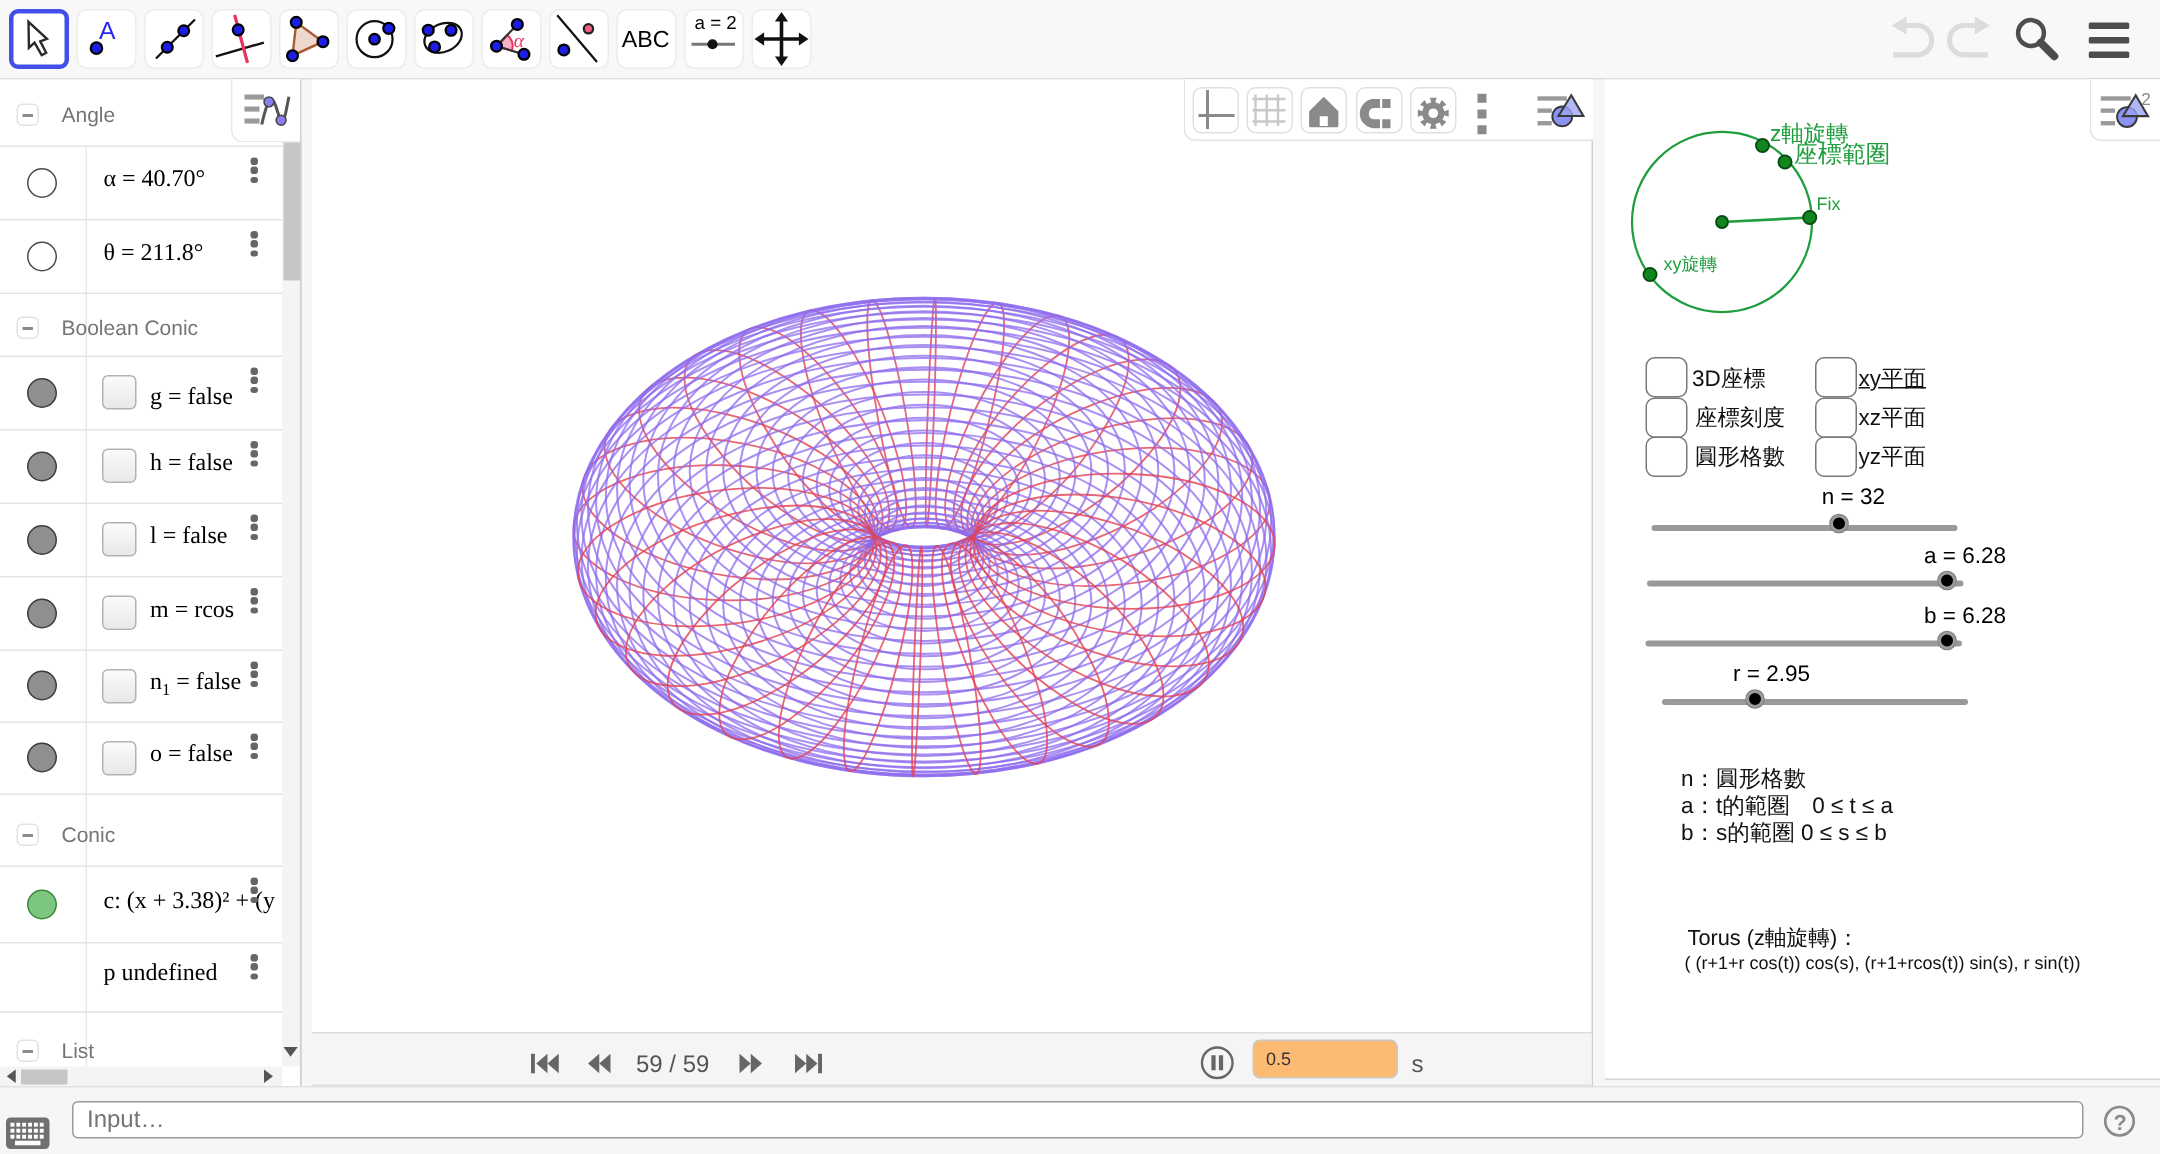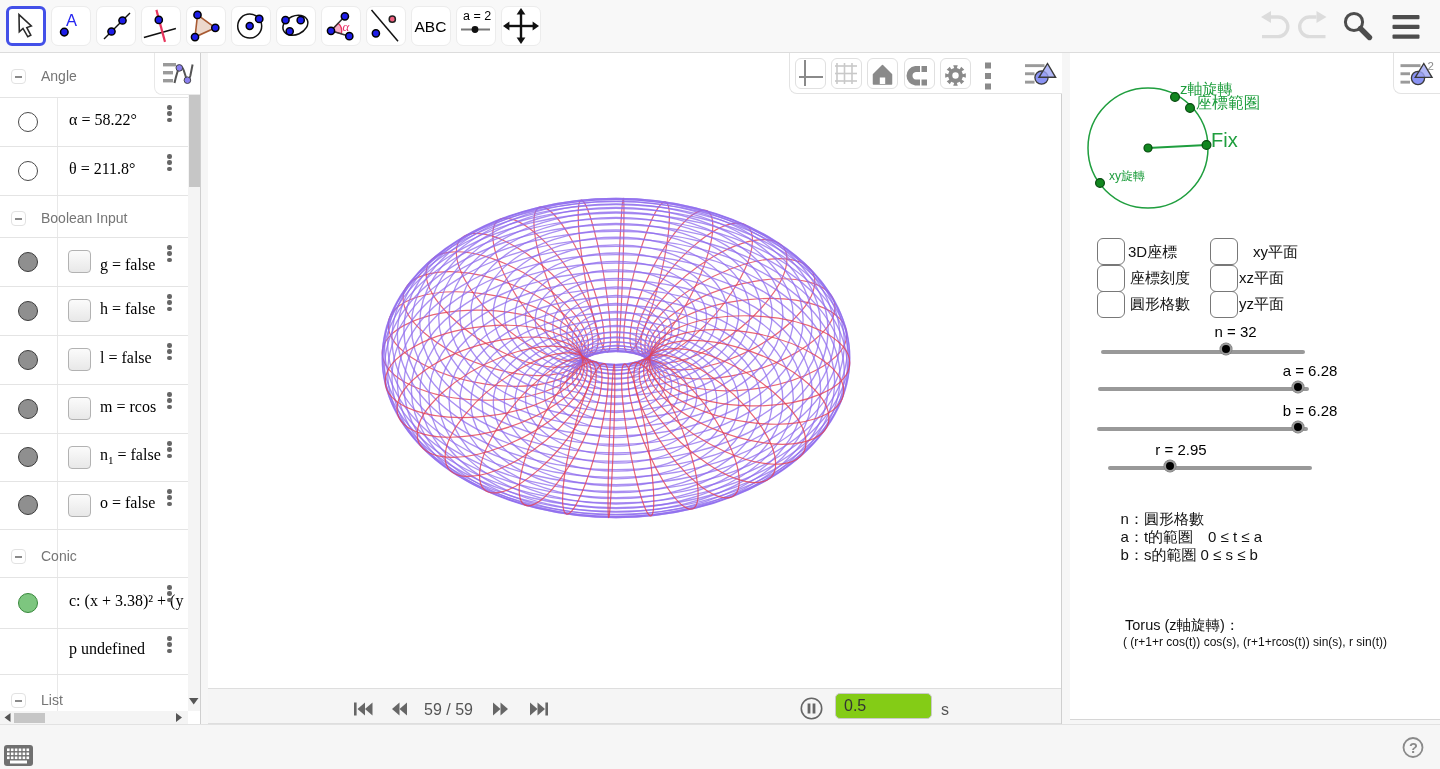--- a/index.html
+++ b/index.html
@@ -109,36 +109,36 @@
       </g>
     </svg>
   </div>
 <div id="algpanel">
     <div style="position:absolute;left:57px;top:44px;width:1px;height:614px;background:#e8e8e8"></div>
     <div class="minus" style="top:16px"></div>
     <div class="hdr" style="left:41px;top:15px">Angle</div>
     <div class="rowdiv" style="top:44px"></div>
     <div class="rowdiv" style="top:93px"></div>
     <div class="marble w" style="top:58.5px"></div>
-    <div class="mathtx" style="left:69px;top:57.5px">α = 58.22°</div>
+    <div class="mathtx" style="left:69px;top:57.5px">α = 40.70°</div>
     <div class="dots3" style="top:52px">
       <i></i>
       <i></i>
       <i></i>
     </div>
     <div class="rowdiv" style="top:142px"></div>
     <div class="marble w" style="top:107.5px"></div>
     <div class="mathtx" style="left:69px;top:106.5px">θ = 211.8°</div>
     <div class="dots3" style="top:101px">
       <i></i>
       <i></i>
       <i></i>
     </div>
     <div class="minus" style="top:158px"></div>
-    <div class="hdr" style="left:41px;top:157px">Boolean Input</div>
+    <div class="hdr" style="left:41px;top:157px">Boolean Conic</div>
     <div class="rowdiv" style="top:184px"></div>
     <div class="rowdiv" style="top:233px"></div>
     <div class="marble g" style="top:198.5px"></div>
     <div class="chk" style="top:197.0px"></div>
     <div class="mathtx" style="left:100px;top:203px">g = false</div>
     <div class="dots3" style="top:192px">
       <i></i>
       <i></i>
       <i></i>
     </div>
@@ -372,21 +372,21 @@
       <path d="M292.5 649.5 L292.5 662.5 L300.0 656 Z" fill="#666"></path>
       <path d="M322 649.5 L322 662.5 L329.5 656 Z" fill="#666"></path>
       <path d="M329.5 649.5 L329.5 662.5 L337.0 656 Z" fill="#666"></path>
       <rect x="337.4" y="649.5" width="2.6" height="13" fill="#666"></rect>
       <text x="216" y="661.5" font-size="16" fill="#555" font-family="Liberation Sans">59 / 59</text>
       <circle cx="603.5" cy="655.5" r="10.2" fill="none" stroke="#666" stroke-width="1.6"></circle>
       <rect x="599.6" y="650.5" width="2.8" height="10" fill="#666"></rect>
       <rect x="604.6" y="650.5" width="2.8" height="10" fill="#666"></rect>
       <text x="733" y="661.5" font-size="16" fill="#555" font-family="Liberation Sans">s</text>
     </svg>
-    <div style="position:absolute;left:627px;top:640px;width:97px;height:26px;background:#84cc16;border:1px solid #c9c9c9;border-radius:5px;font-size:16px;color:#333;line-height:24px;padding-left:8px;z-index:4">0.5</div>
+    <div style="position:absolute;left:627px;top:640px;width:97px;height:26px;background:#fdba74;border:1px solid #c9c9c9;border-radius:5px;font-size:12px;color:#333;line-height:24px;padding-left:8px;z-index:4">0.5</div>
   </div>
 <div id="gfx2">
     <div id="g2tools"></div>
     <svg width="370" height="60" viewBox="0 0 370 60" style="z-index:5">
 <g fill="#9a9a9a">
         <rect x="330.5" y="11.2" width="20" height="2.9"></rect>
         <rect x="330.5" y="19.3" width="9.5" height="2.9"></rect>
         <rect x="330.5" y="27.7" width="9.5" height="2.9"></rect>
       </g>
 <circle cx="348" cy="25" r="6.6" fill="#8a93f3" stroke="#3a3a3a" stroke-width="1.3"></circle>
@@ -397,32 +397,32 @@
 <circle cx="78" cy="95" r="60" fill="none" stroke="#1f9e3e" stroke-width="1.5"></circle>
 <line x1="78" y1="95" x2="136.5" y2="92" stroke="#1f9e3e" stroke-width="1.8"></line>
 <circle cx="78" cy="95" r="4" fill="#11861f" stroke="#064a0e" stroke-width="1.2"></circle>
 <circle cx="136.5" cy="92" r="4.4" fill="#11861f" stroke="#064a0e" stroke-width="1.2"></circle>
 <circle cx="105" cy="44" r="4.4" fill="#11861f" stroke="#064a0e" stroke-width="1.2"></circle>
 <circle cx="120" cy="55" r="4.4" fill="#11861f" stroke="#064a0e" stroke-width="1.2"></circle>
 <circle cx="30" cy="130" r="4.4" fill="#11861f" stroke="#064a0e" stroke-width="1.2"></circle>
 </svg>
     <div class="g2t" style="left:110px;top:27px;color:#1f9e3e;font-size:15px">z軸旋轉</div>
     <div class="g2t" style="left:126px;top:40px;color:#1f9e3e;font-size:16px">座標範圏</div>
-    <div class="g2t" style="left:141px;top:76px;color:#1f9e3e;font-size:20px">Fix</div>
+    <div class="g2t" style="left:141px;top:76px;color:#1f9e3e;font-size:12px">Fix</div>
     <div class="g2t" style="left:39px;top:115px;color:#1f9e3e;font-size:12px">xy旋轉</div>
     <div class="cbx" style="left:27px;top:185px"></div>
     <div class="cbx" style="left:27px;top:211.5px"></div>
     <div class="cbx" style="left:27px;top:237.5px"></div>
     <div class="cbx" style="left:140px;top:185px"></div>
     <div class="cbx" style="left:140px;top:211.5px"></div>
     <div class="cbx" style="left:140px;top:237.5px"></div>
     <div class="g2t" style="left:58px;top:190px;">3D座標</div>
     <div class="g2t" style="left:60px;top:216px;">座標刻度</div>
     <div class="g2t" style="left:60px;top:242px;">圓形格數</div>
-    <div class="g2t" style="left:183px;top:190px;">xy平面</div>
+    <div class="g2t" style="left:169px;top:190px;text-decoration:underline;">xy平面</div>
     <div class="g2t" style="left:169px;top:216px;">xz平面</div>
     <div class="g2t" style="left:169px;top:242px;">yz平面</div>
     <div class="track" style="left:30.5px;top:296.8px;width:204.0px"></div>
     <div class="thumb" style="left:150.3px;top:290.3px"></div>
     <div class="slab" style="left:165.6px;top:270px;transform:translateX(-50%)">n = 32</div>
     <div class="track" style="left:27.5px;top:334.3px;width:211.3px"></div>
     <div class="thumb" style="left:221.5px;top:327.8px"></div>
     <div class="slab" style="left:240px;top:309px;transform:translateX(-50%)">a = 6.28</div>
     <div class="track" style="left:27px;top:374.3px;width:211px"></div>
     <div class="thumb" style="left:221.5px;top:367.8px"></div>
@@ -430,20 +430,21 @@
     <div class="track" style="left:38px;top:413px;width:204px"></div>
     <div class="thumb" style="left:93.5px;top:406.5px"></div>
     <div class="slab" style="left:111px;top:388px;transform:translateX(-50%)">r = 2.95</div>
     <div class="g2t" style="left:50.6px;top:457px;">n：圓形格數</div>
     <div class="g2t" style="left:50.6px;top:475px;">a：t的範圏 0 ≤ t ≤ a</div>
     <div class="g2t" style="left:50.6px;top:493px;">b：s的範圏 0 ≤ s ≤ b</div>
     <div class="g2t" style="left:55px;top:563px;font-size:14.5px">Torus (z軸旋轉)：</div>
     <div class="g2t" style="left:53px;top:582px;font-size:12px">( (r+1+r cos(t)) cos(s), (r+1+rcos(t)) sin(s), r sin(t))</div>
   </div>
 <div id="inputbar">
+    <div id="inputfield">Input…</div>
     <svg width="1440" height="45" viewBox="0 0 1440 45">
 <rect x="4" y="20" width="29" height="21" rx="3" fill="#707070"></rect>
 <g fill="#fff">
         <rect x="7.0" y="23.5" width="2.6" height="2.6"></rect>
         <rect x="10.9" y="23.5" width="2.6" height="2.6"></rect>
         <rect x="14.8" y="23.5" width="2.6" height="2.6"></rect>
         <rect x="18.7" y="23.5" width="2.6" height="2.6"></rect>
         <rect x="22.6" y="23.5" width="2.6" height="2.6"></rect>
         <rect x="26.5" y="23.5" width="2.6" height="2.6"></rect>
         <rect x="7.0" y="27.5" width="2.6" height="2.6"></rect>

